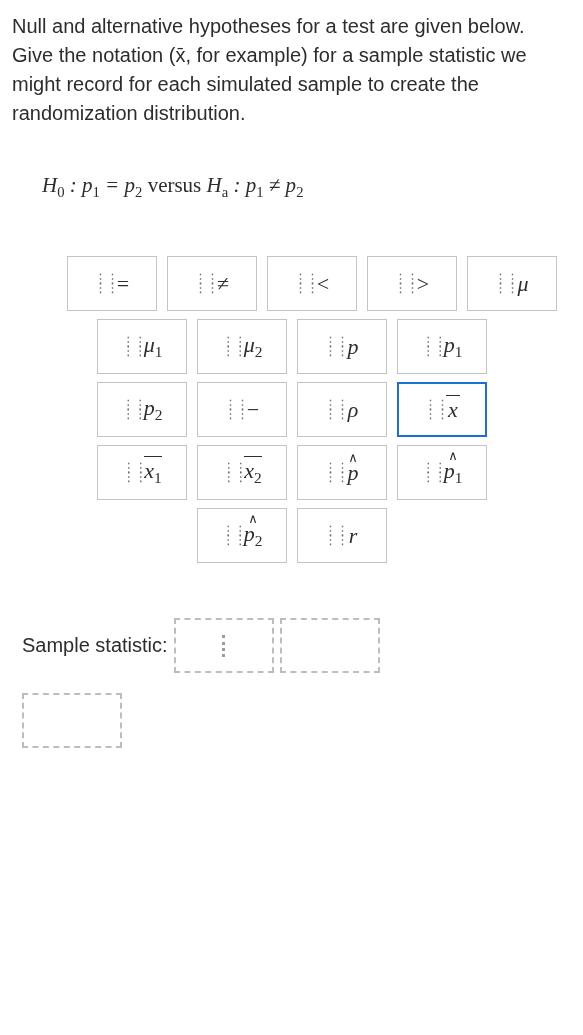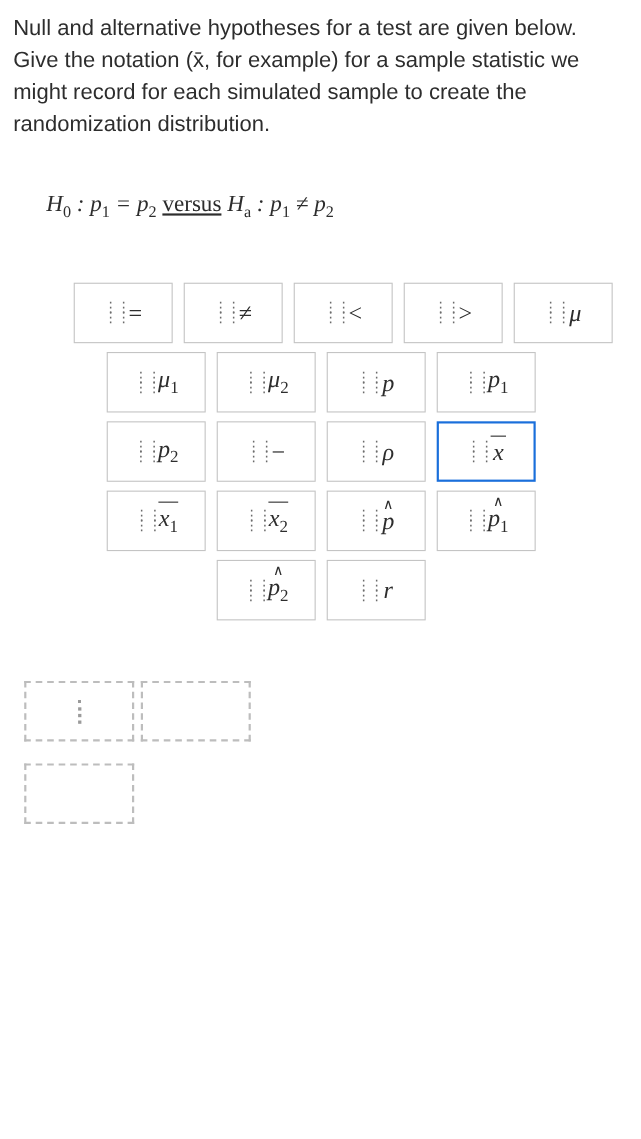--- a/index.html
+++ b/index.html
@@ -15,21 +15,21 @@
   .question {
     line-height: 1.45;
     margin-bottom: 45px;
   }
   .hypothesis {
     font-family: "Times New Roman", Times, serif;
     font-size: 21px;
     margin: 0 0 55px 30px;
     font-style: italic;
   }
-  .hypothesis .up { font-style: normal; text-decoration: underline; }
+  .hypothesis .up { font-style: normal; }
   .hypothesis sub { font-style: normal; font-size: 0.7em; }
   .bank {
     margin-left: 55px;
     margin-bottom: 55px;
   }
   .row {
     display: flex;
     gap: 10px;
     margin-bottom: 8px;
   }
@@ -197,20 +197,21 @@
         <span class="sym it"><span class="hat">∧</span>p<sub>2</sub></span>
       </div>
     <div class="tile">
         <span class="handle">⋮⋮<br>⋮⋮</span>
         <span class="sym it">r</span>
       </div>
   </div>
 </div>
 
 <div class="answer-area">
+  <span class="label">Sample statistic:</span>
   <span class="drop">
       <span class="divider"></span>
     </span>
   <span class="drop"></span>
   <div class="line2">
     <span class="drop small"></span>
   </div>
 </div>
 
 </body></html>

